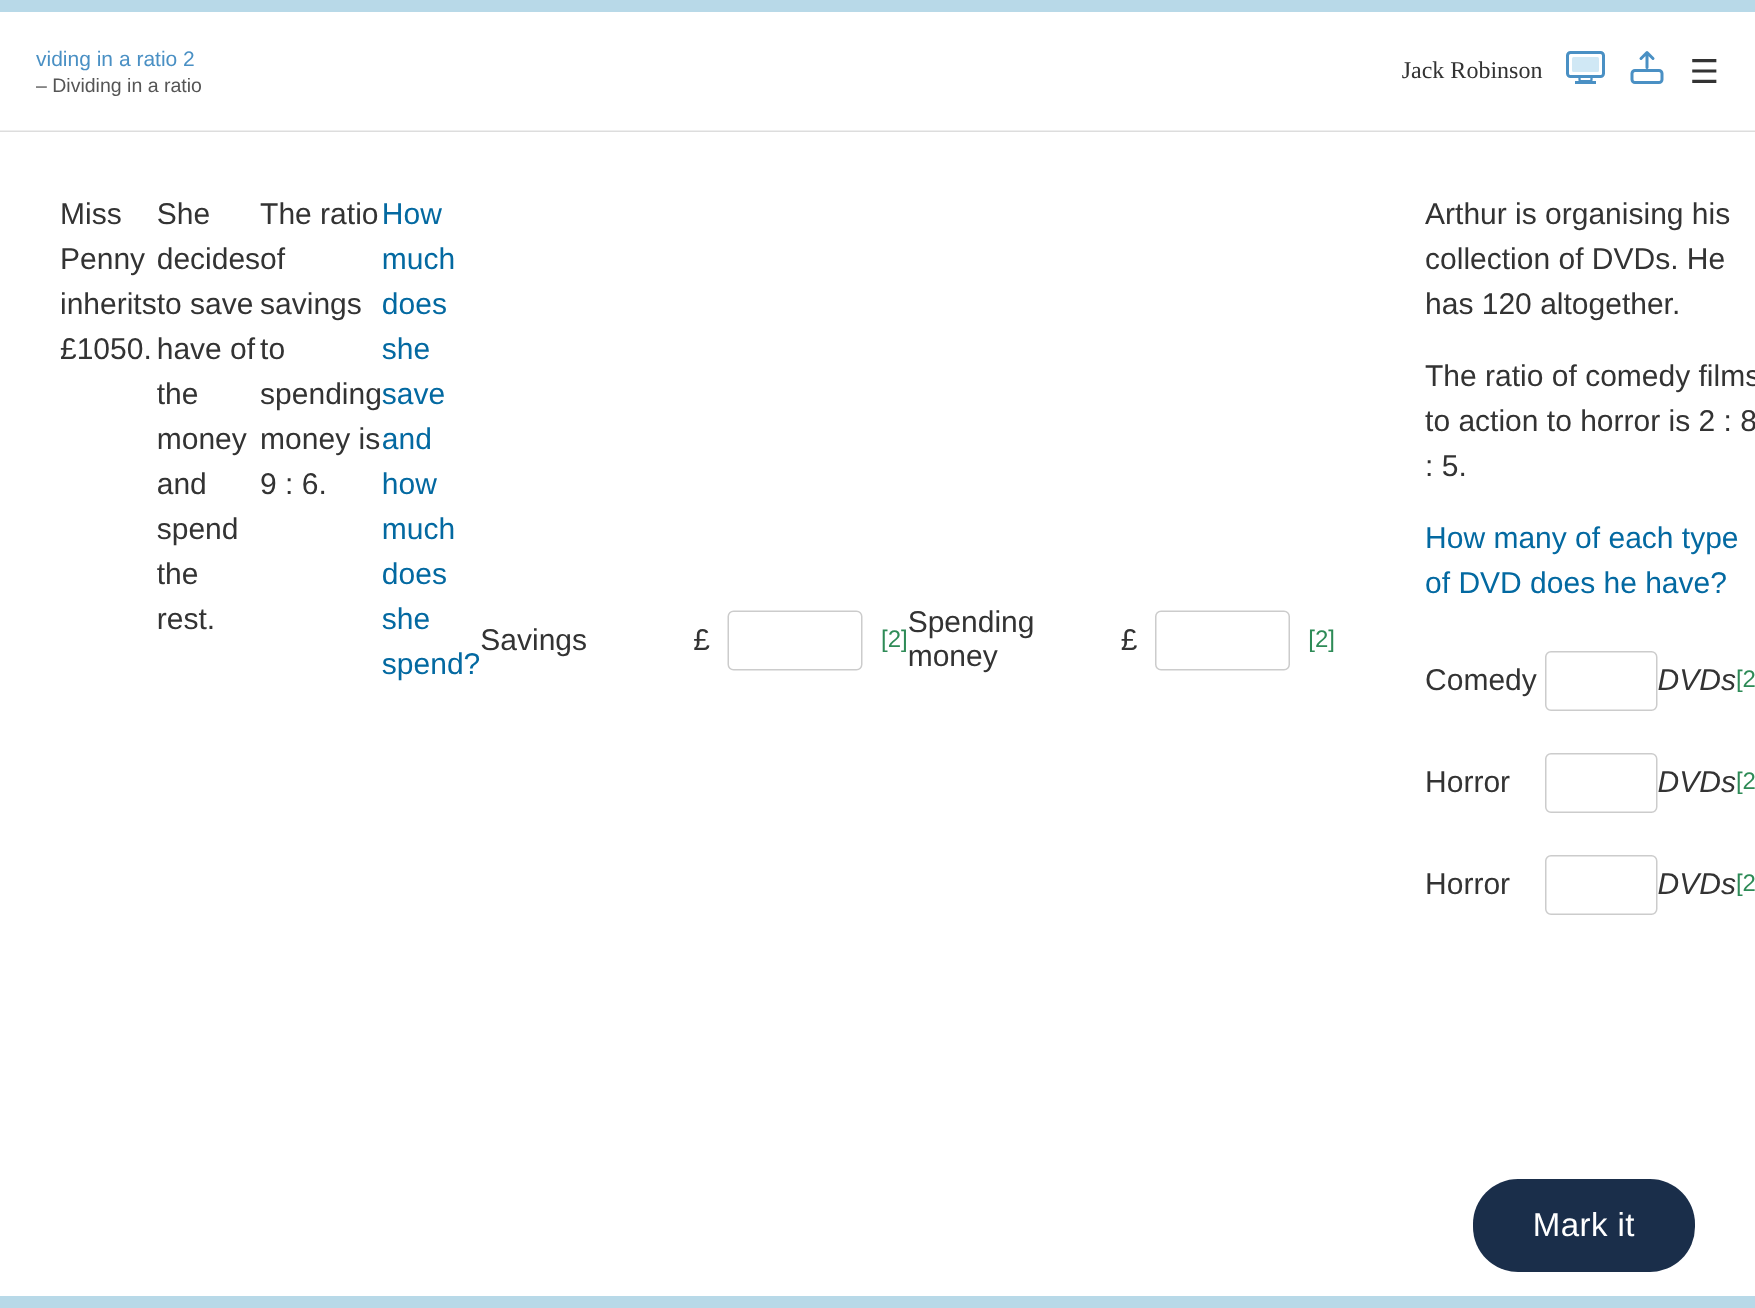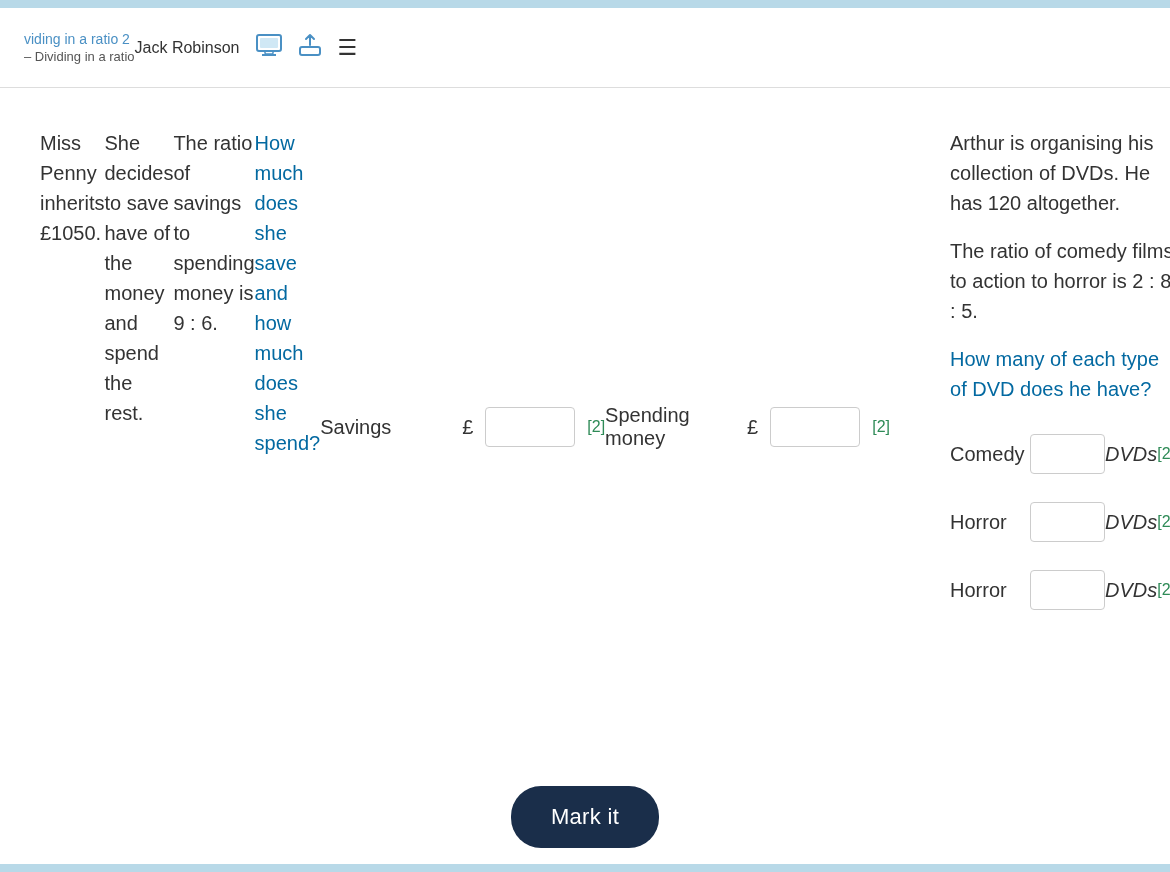--- a/index.html
+++ b/index.html
@@ -20,21 +20,21 @@
       flex-shrink: 0;
     }
 
     
     .header {
       background: #fff;
       border-bottom: 1px solid #ddd;
       padding: 12px 24px;
       display: flex;
       align-items: center;
-      justify-content: flex-start;
+      justify-content: space-between;
       flex-shrink: 0;
       min-height: 80px;
     }
 
     .header-left {
       display: flex;
       flex-direction: column;
     }
 
     .header-title {
@@ -46,20 +46,21 @@
     .header-subtitle {
       font-size: 13px;
       color: #555;
       margin-top: 2px;
     }
 
     .header-right {
       display: flex;
       align-items: center;
       gap: 16px;
+      font-family: Liberation Serif, serif;
     }
 
     .user-name {
       font-size: 16px;
       color: #333;
       font-weight: 400;
     }
 
     .header-icon {
       color: #4a90c4;
@@ -187,21 +188,21 @@
       background: #b8d9e8;
       height: 8px;
       flex-shrink: 0;
     }
 
     
     .footer {
       background: #fff;
       padding: 16px 40px;
       display: flex;
-      justify-content: center;
+      justify-content: flex-end;
       flex-shrink: 0;
     }
 
     .mark-it-btn {
       background: #1a2e4a;
       color: #fff;
       border: none;
       border-radius: 30px;
       padding: 18px 40px;
       font-size: 22px;

